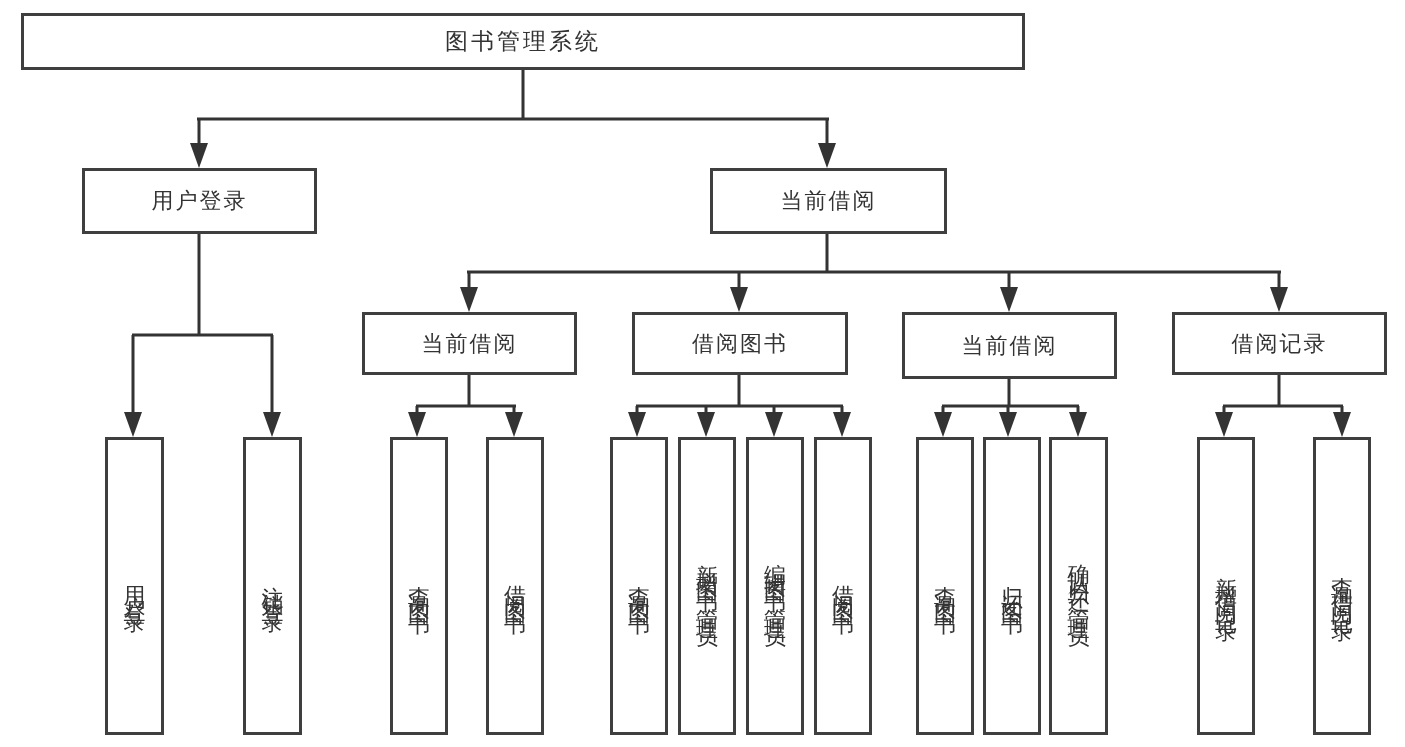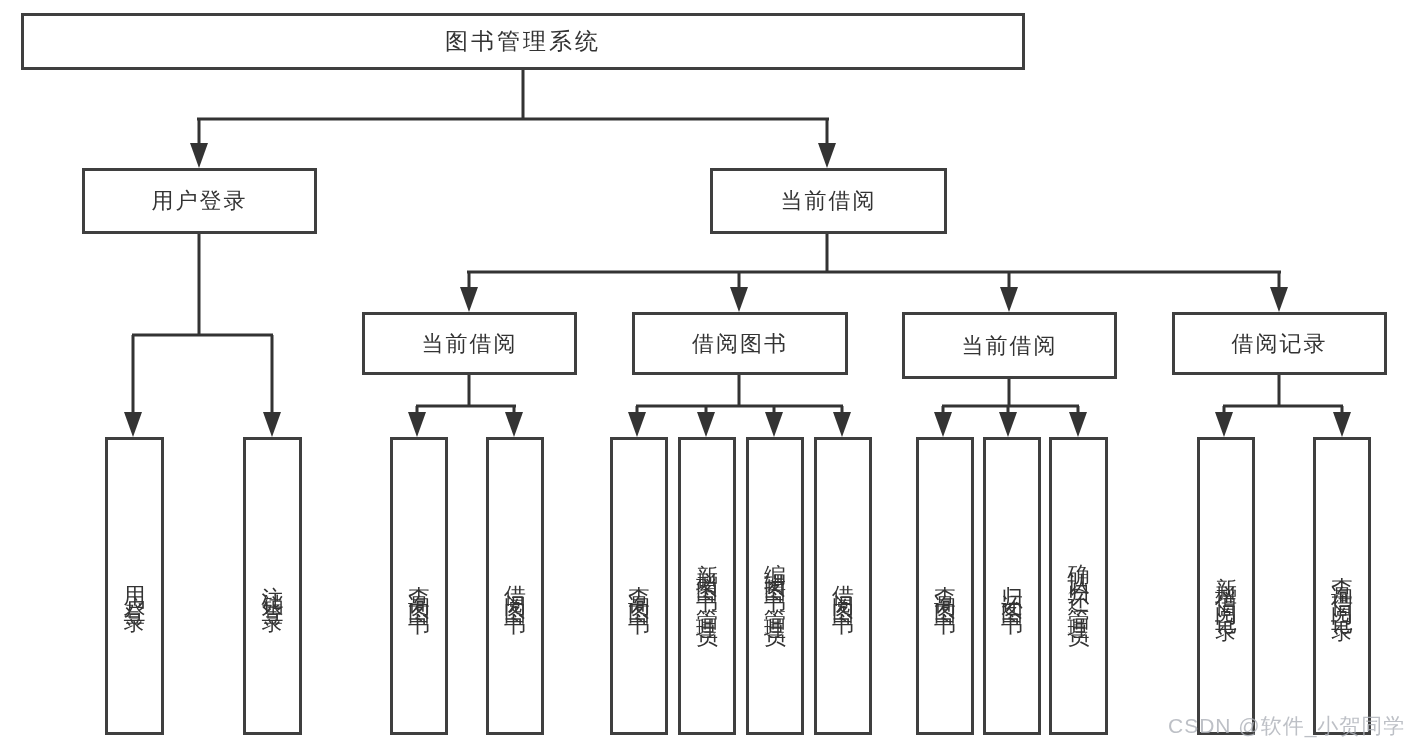--- a/index.html
+++ b/index.html
@@ -150,15 +150,14 @@
     <span class="lbl">确认归还（管理员）</span>
   </div>
 
   <div class="box v" style="left:1197px; top:437px; width:58px; height:298px;">
     <span class="lbl">新增借阅记录</span>
   </div>
   <div class="box v" style="left:1313px; top:437px; width:58px; height:298px;">
     <span class="lbl">查询借阅记录</span>
   </div>
 
-  <div class="watermark">CSDN @软件_小贺同学</div>
 
 </div>
 
 </body></html>

